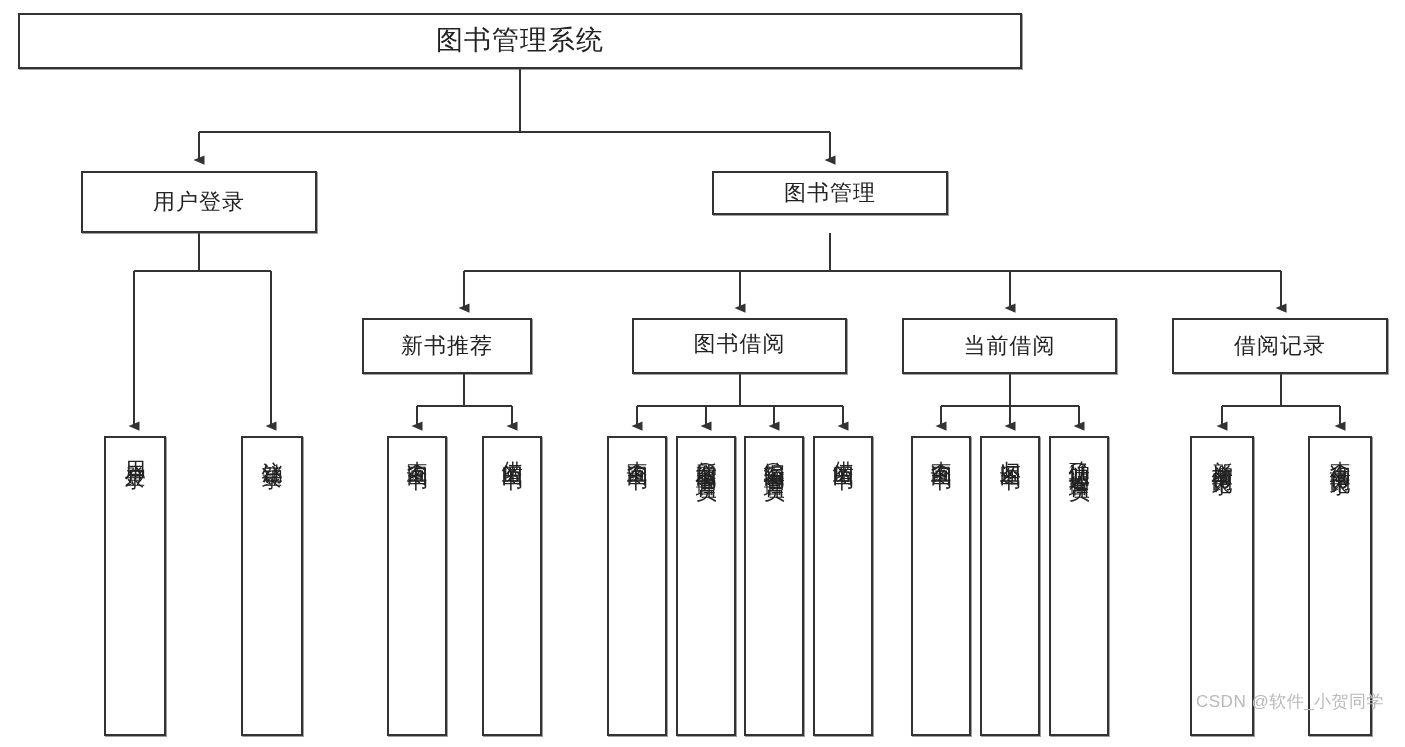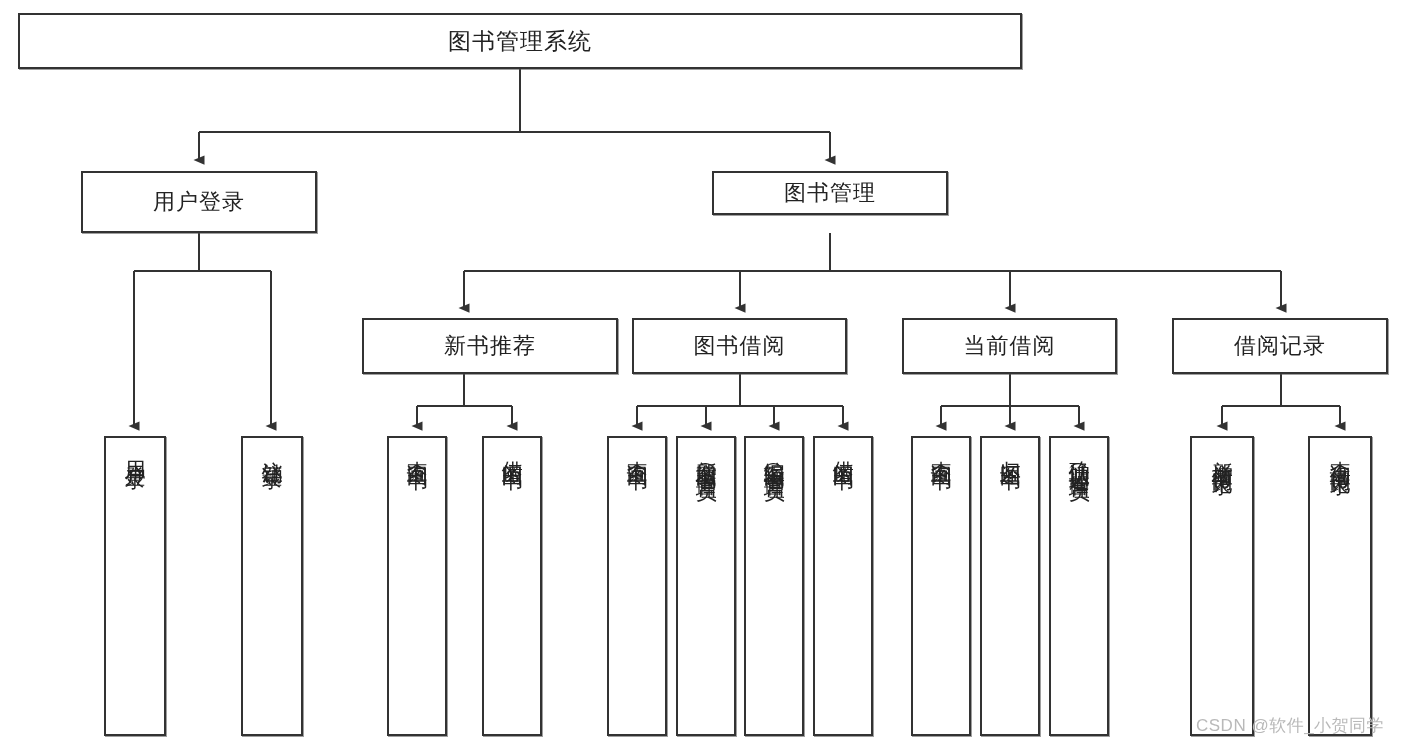--- a/index.html
+++ b/index.html
@@ -45,29 +45,29 @@
     letter-spacing: 1px;
     text-align: center;
     white-space: nowrap;
   }
   .node.vert .label {
     writing-mode: vertical-rl;
     text-orientation: upright;
     letter-spacing: 3px;
     white-space: nowrap;
   }
-  .node.root .label { font-size: 23px; }
+  .node.root .label { font-size: 27px; }
   .node.lvl1 .label { font-size: 22px; }
   .node.lvl2 .label { font-size: 22px; }
   .node.leaf { align-items: flex-start; padding-top: 6px; }
   .node.leaf .label { font-size: 21px; }
   .watermark {
     position: absolute;
     left: 1196px;
-    top: 714px;
+    top: 690px;
     font-size: 17px;
     color: #b9b9b9;
     letter-spacing: 0.5px;
     white-space: nowrap;
     z-index: 5;
     font-family: "Liberation Sans", "DejaVu Sans", sans-serif;
   }
 </style>
 </head>
 <body>
@@ -128,24 +128,24 @@
     <span class="label">图书管理系统</span>
   </div>
 
   <div class="node lvl1" style="left:81px; top:171px; width:236px; height:62px;">
     <span class="label">用户登录</span>
   </div>
   <div class="node lvl1" style="left:712px; top:171px; width:236px; height:44px;">
     <span class="label">图书管理</span>
   </div>
 
-  <div class="node lvl2" style="left:362px; top:318px; width:256px; height:56px;">
+  <div class="node lvl2" style="left:362px; top:318px; width:170px; height:56px;">
     <span class="label">新书推荐</span>
   </div>
-  <div class="node lvl2" style="left:632px; top:318px; width:215px; height:56px;">
+  <div class="node lvl2" style="left:632px; top:318px; width:215px; height:56px;font-family:Liberation Mono, monospace;">
     <span class="label">图书借阅</span>
   </div>
   <div class="node lvl2" style="left:1172px; top:318px; width:216px; height:56px;">
     <span class="label">借阅记录</span>
   </div>
   <div class="node lvl2" style="left:902px; top:318px; width:215px; height:56px;">
     <span class="label">当前借阅</span>
   </div>
 
   <div class="node leaf vert" style="left:104px; top:436px; width:62px; height:300px;">

